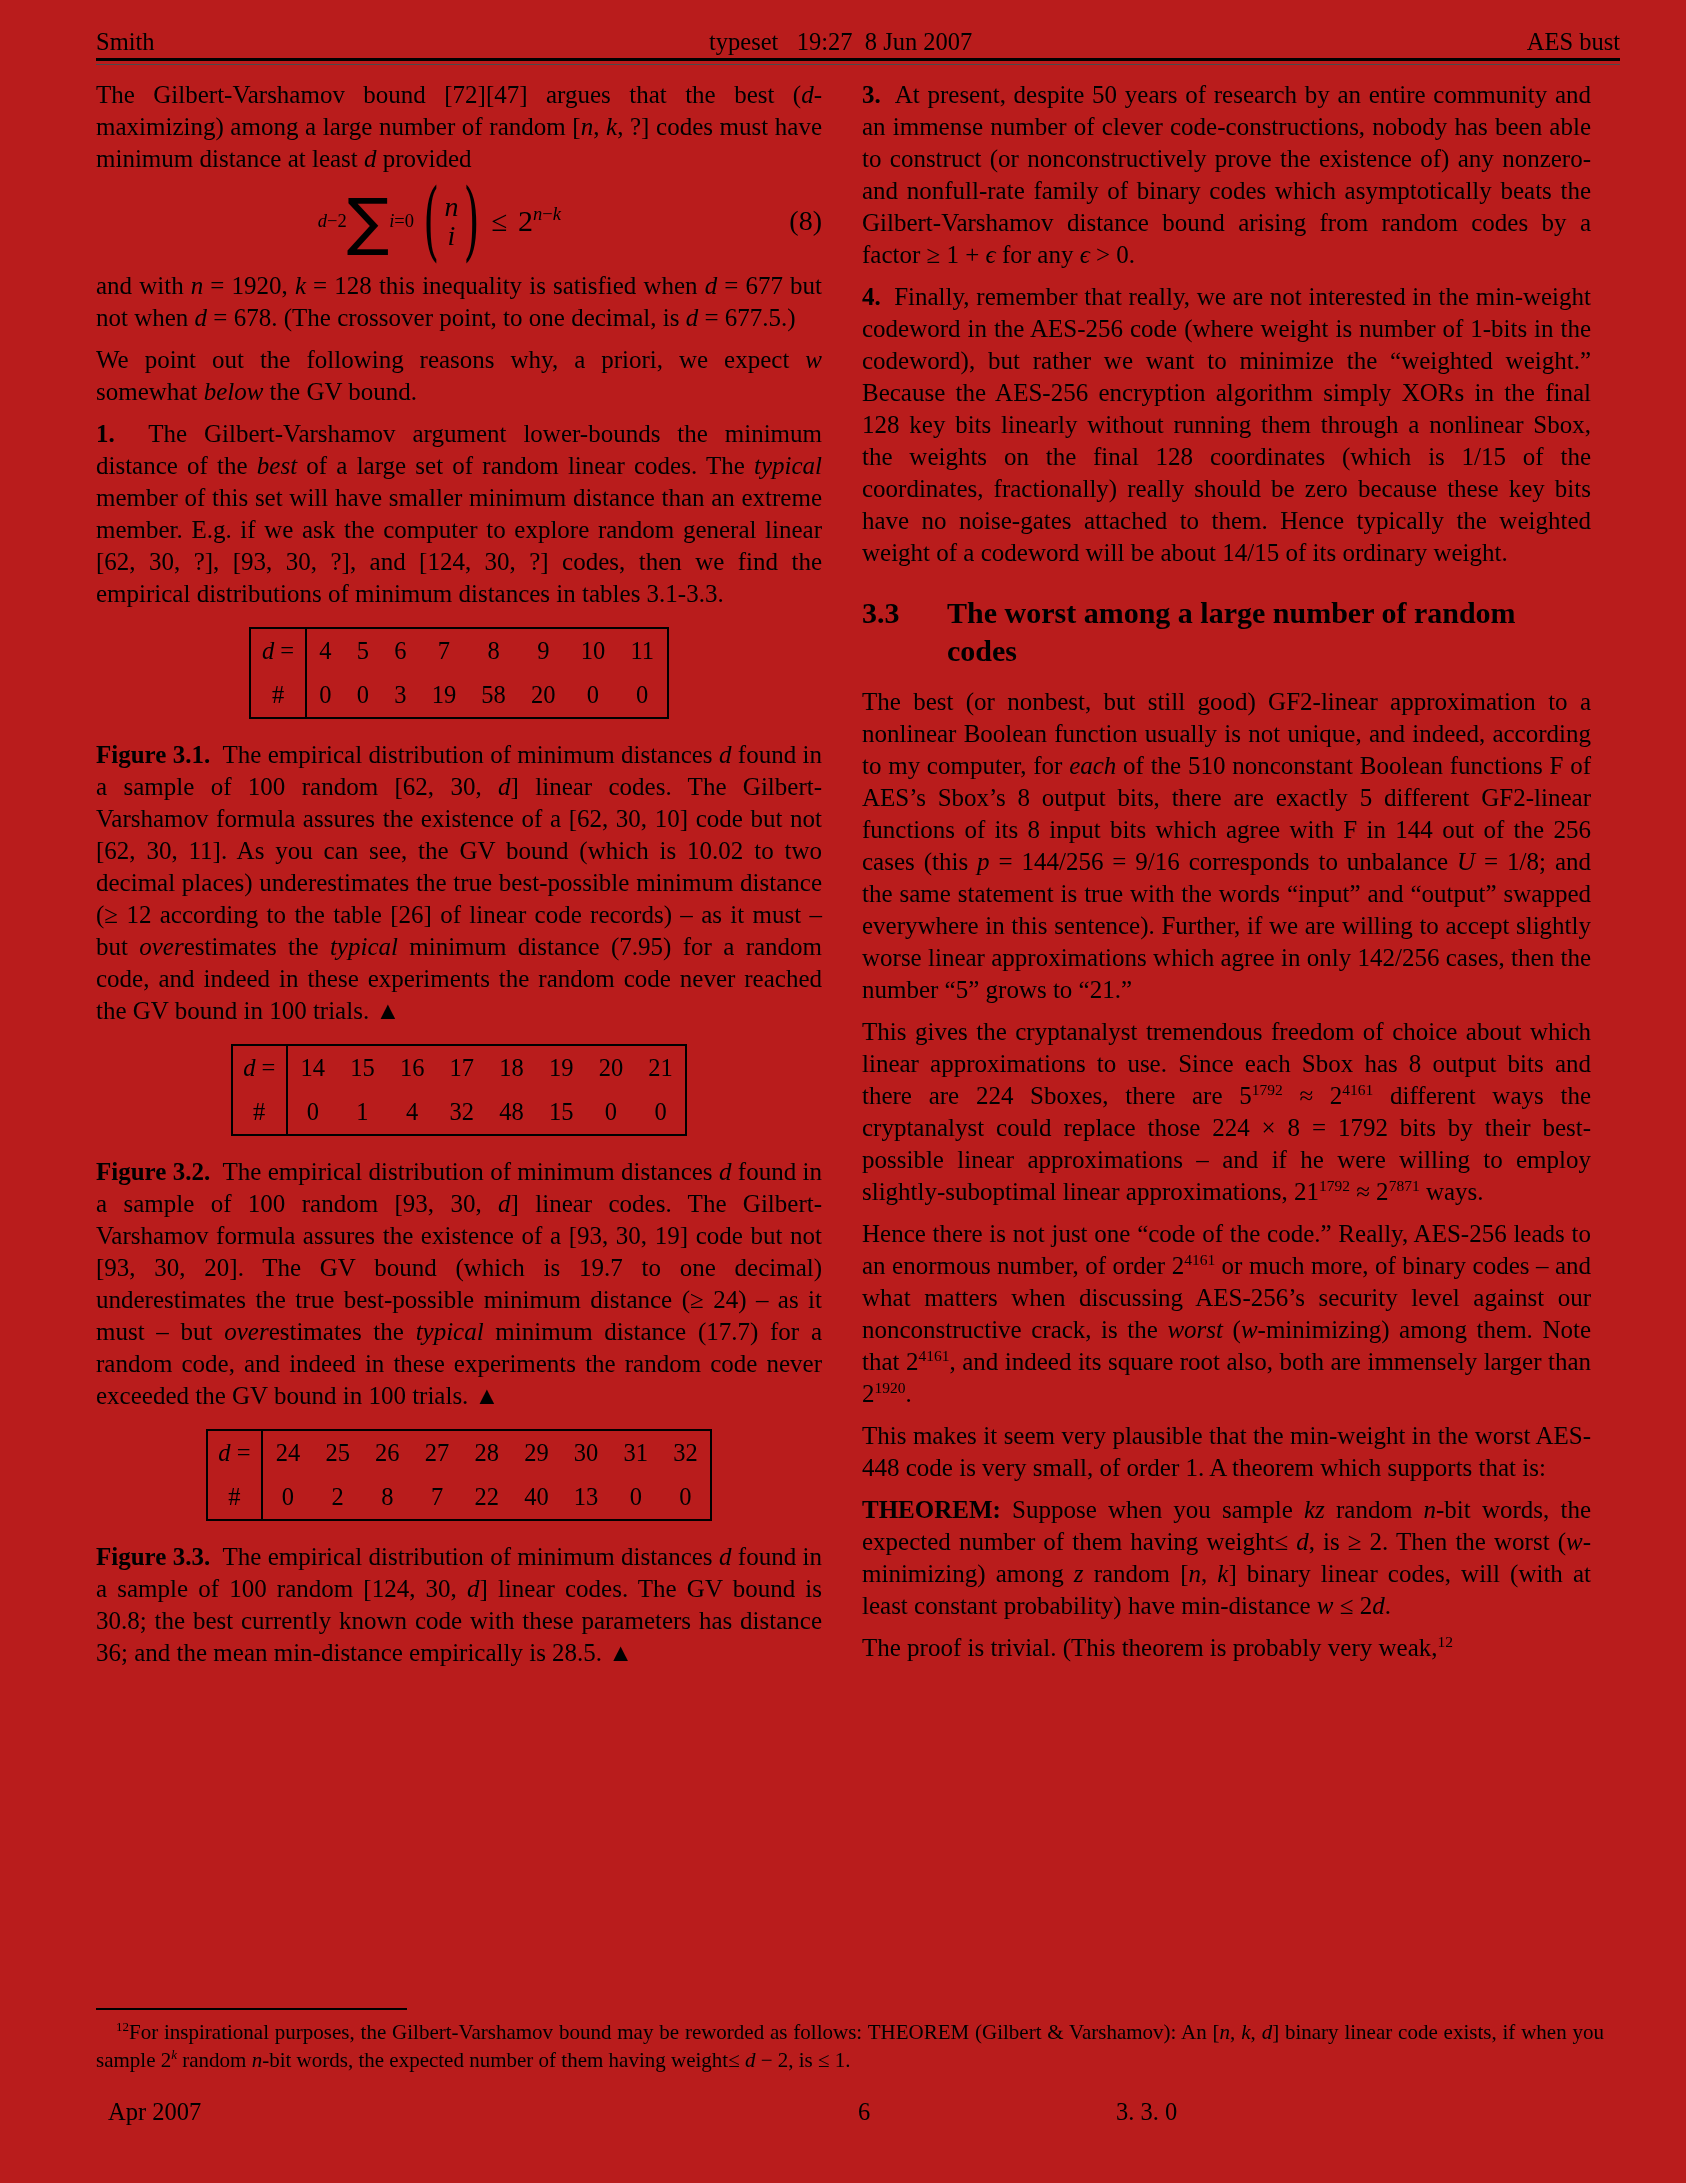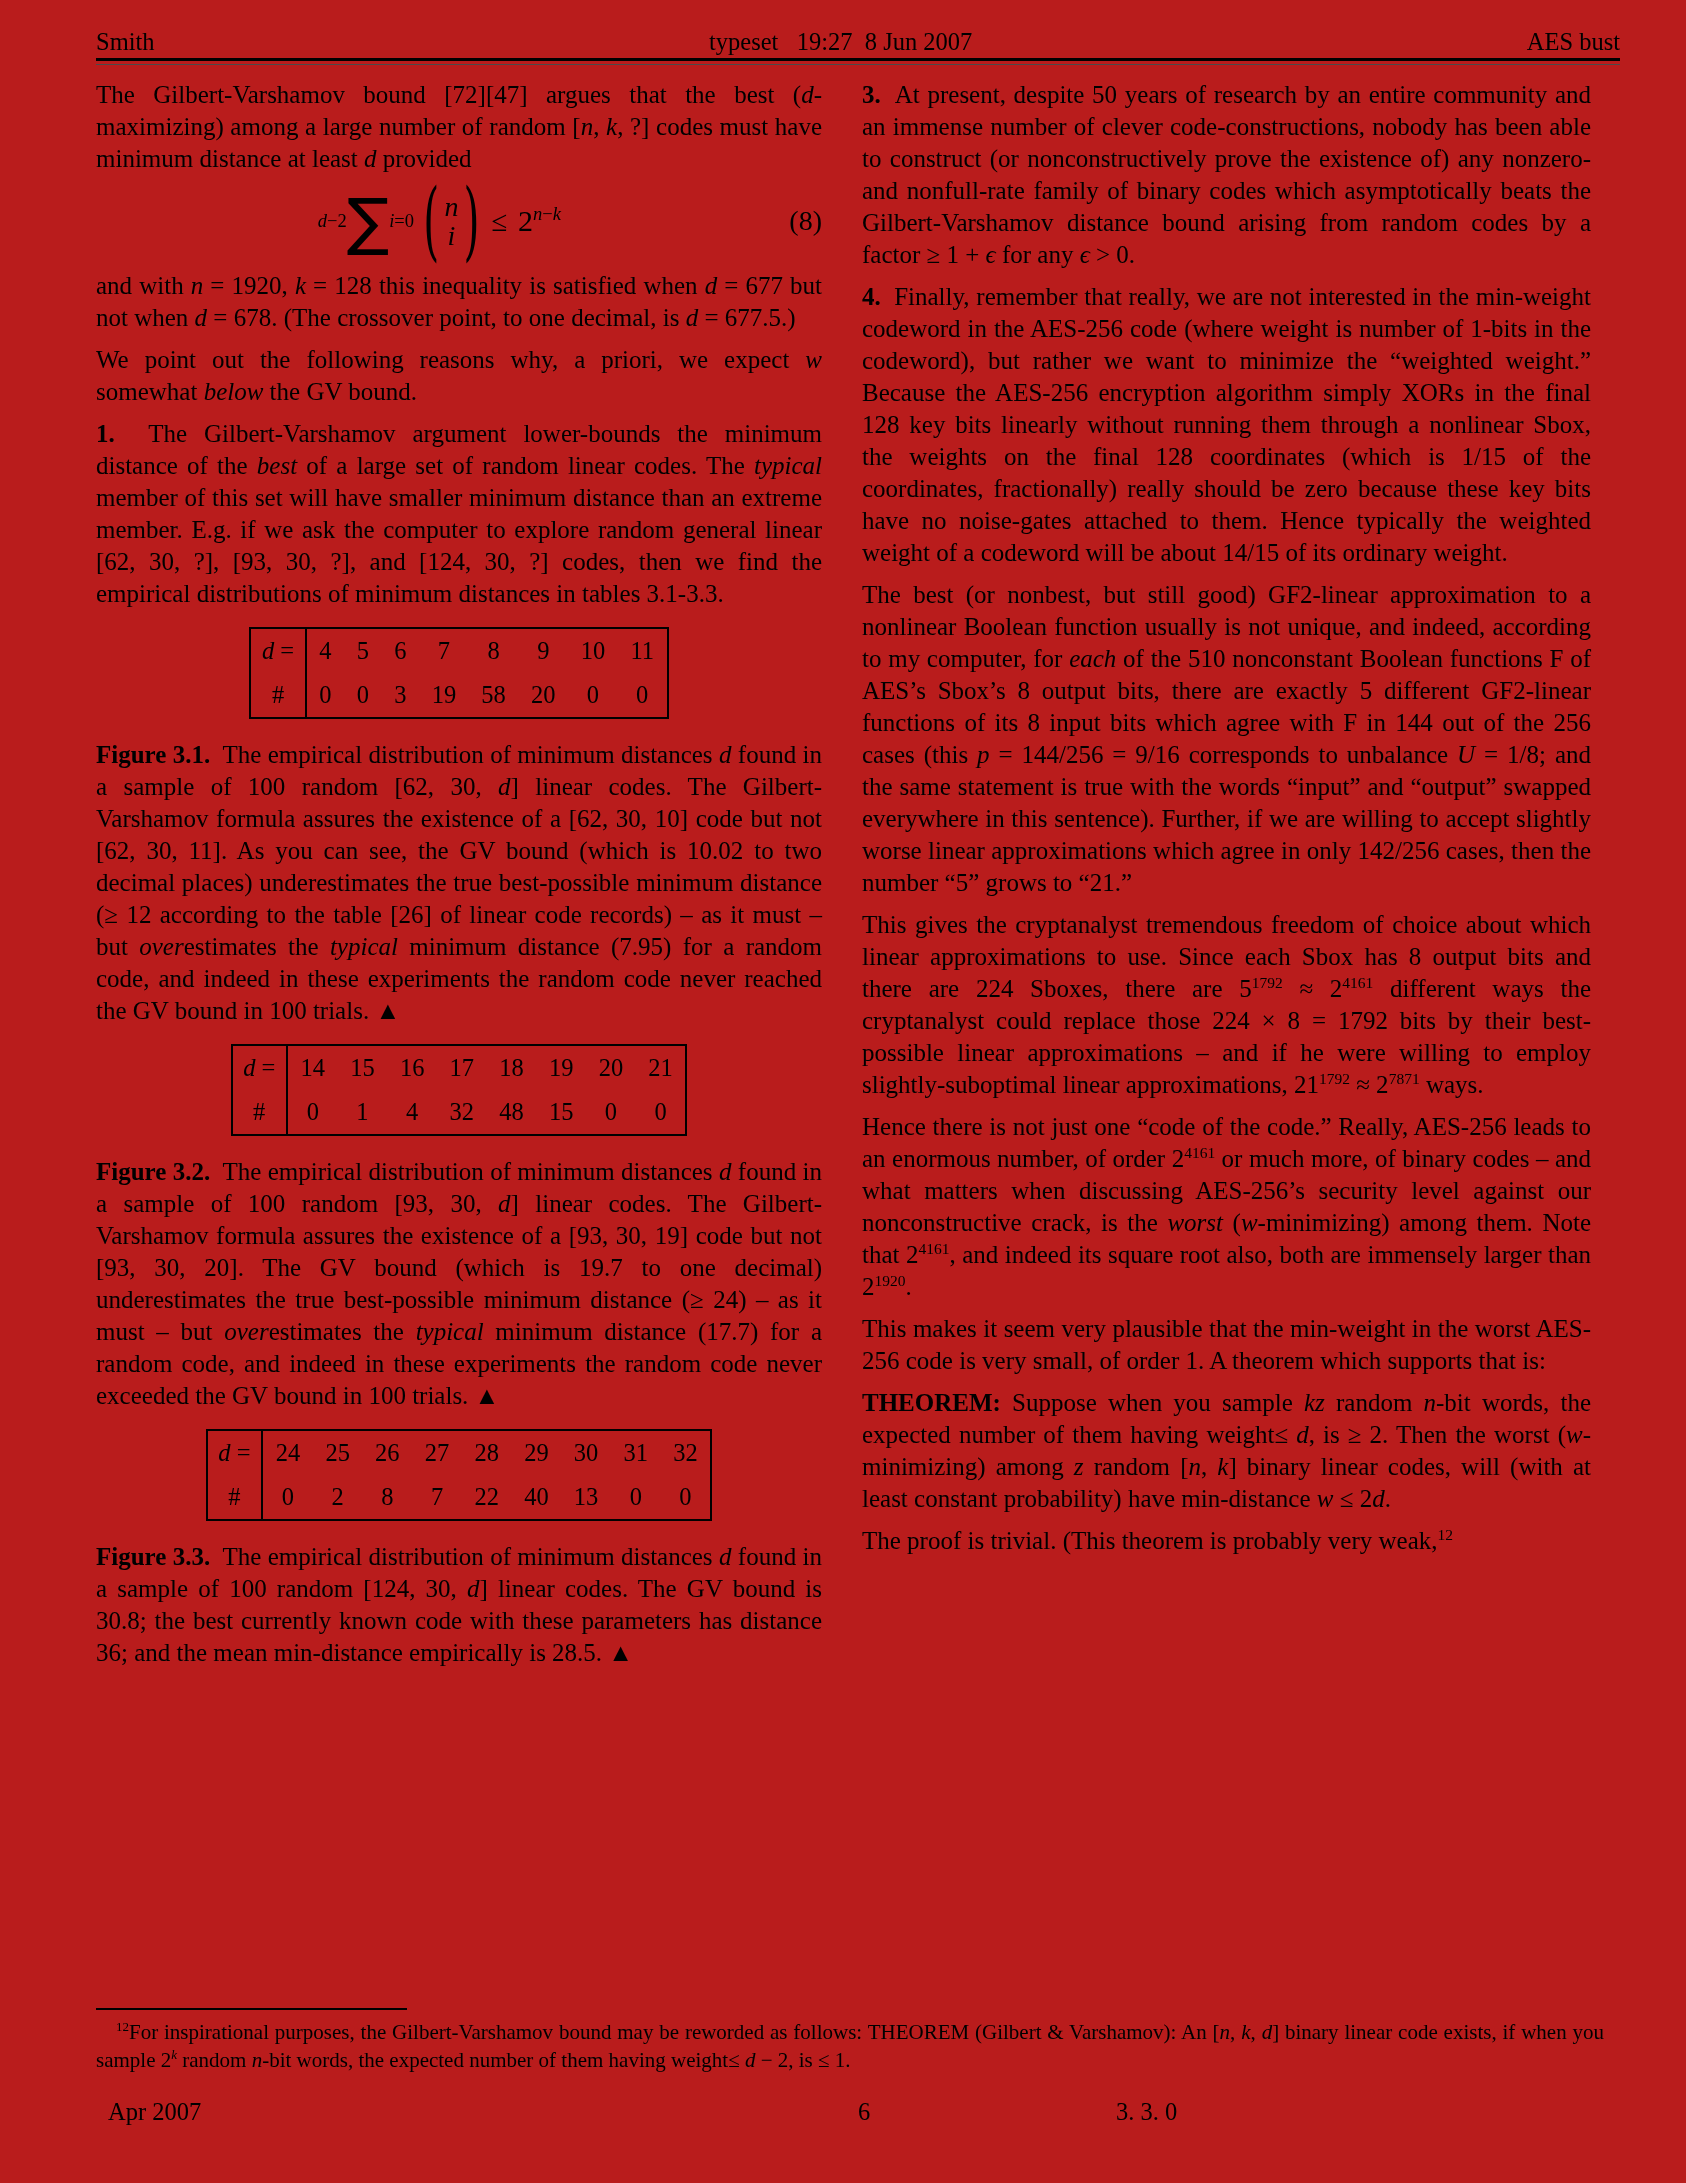--- a/index.html
+++ b/index.html
@@ -203,25 +203,29 @@
         </tbody>
       </table>
     <p class="para caption"><b>Figure 3.3.</b>&nbsp; The empirical distribution of minimum distances <i>d</i> found in a sample of 100 random [124, 30, <i>d</i>] linear codes. The GV bound is 30.8; the best currently known code with these parameters has distance 36; and the mean min-distance empirically is 28.5. ▲</p>
 
   </section>
 
   <section class="col col-right">
     <p class="para"><b>3.</b>&nbsp; At present, despite 50 years of research by an entire community and an immense number of clever code-constructions, nobody has been able to construct (or nonconstructively prove the existence of) any nonzero- and nonfull-rate family of binary codes which asymptotically beats the Gilbert-Varshamov distance bound arising from random codes by a factor ≥ 1 + <i>ϵ</i> for any <i>ϵ</i> &gt; 0.</p>
     <p class="para"><b>4.</b>&nbsp; Finally, remember that really, we are not interested in the min-weight codeword in the AES-256 code (where weight is number of 1-bits in the codeword), but rather we want to minimize the “weighted weight.” Because the AES-256 encryption algorithm simply XORs in the final 128 key bits linearly without running them through a nonlinear Sbox, the weights on the final 128 coordinates (which is 1/15 of the coordinates, fractionally) really should be zero because these key bits have no noise-gates attached to them. Hence typically the weighted weight of a codeword will be about 14/15 of its ordinary weight.</p>
 
+    <h2 class="sec-head">
+      <span class="sec-num">3.3</span>
+      <span class="sec-title">The worst among a large number of random codes</span>
+    </h2>
 
     <p class="para">The best (or nonbest, but still good) GF2-linear approximation to a nonlinear Boolean function usually is not unique, and indeed, according to my computer, for <i>each</i> of the 510 nonconstant Boolean functions F of AES’s Sbox’s 8 output bits, there are exactly 5 different GF2-linear functions of its 8 input bits which agree with F in 144 out of the 256 cases (this <i>p</i> = 144/256 = 9/16 corresponds to unbalance <i>U</i> = 1/8; and the same statement is true with the words “input” and “output” swapped everywhere in this sentence). Further, if we are willing to accept slightly worse linear approximations which agree in only 142/256 cases, then the number “5” grows to “21.”</p>
     <p class="para">This gives the cryptanalyst tremendous freedom of choice about which linear approximations to use. Since each Sbox has 8 output bits and there are 224 Sboxes, there are 5<sup>1792</sup> ≈ 2<sup>4161</sup> different ways the cryptanalyst could replace those 224 × 8 = 1792 bits by their best-possible linear approximations – and if he were willing to employ slightly-suboptimal linear approximations, 21<sup>1792</sup> ≈ 2<sup>7871</sup> ways.</p>
     <p class="para">Hence there is not just one “code of the code.” Really, AES-256 leads to an enormous number, of order 2<sup>4161</sup> or much more, of binary codes – and what matters when discussing AES-256’s security level against our nonconstructive crack, is the <i>worst</i> (<i>w</i>-minimizing) among them. Note that 2<sup>4161</sup>, and indeed its square root also, both are immensely larger than 2<sup>1920</sup>.</p>
-    <p class="para">This makes it seem very plausible that the min-weight in the worst AES-256 code is very small, of order 1.  A theorem which supports that is:</p>
+    <p class="para">This makes it seem very plausible that the min-weight in the worst AES-448 code is very small, of order 1.  A theorem which supports that is:</p>
     <p class="para"><b>THEOREM:</b> Suppose when you sample <i>kz</i> random <i>n</i>-bit words, the expected number of them having weight≤ <i>d</i>, is ≥ 2. Then the worst (<i>w</i>-minimizing) among <i>z</i> random [<i>n</i>, <i>k</i>] binary linear codes, will (with at least constant probability) have min-distance <i>w</i> ≤ 2<i>d</i>.</p>
     <p class="para">The proof is trivial.  (This theorem is probably very weak,<sup>12</sup></p>
   </section>
 
   <div class="footnote-area">
     <div class="footnote-rule"></div>
     <p class="footnote"><sup>12</sup>For inspirational purposes, the Gilbert-Varshamov bound may be reworded as follows: THEOREM (Gilbert &amp; Varshamov): An [<i>n</i>, <i>k</i>, <i>d</i>] binary linear code exists, if when you sample 2<sup><i>k</i></sup> random <i>n</i>-bit words, the expected number of them having weight≤ <i>d</i> − 2, is ≤ 1.</p>
   </div>
 
   <footer class="page-footer">

